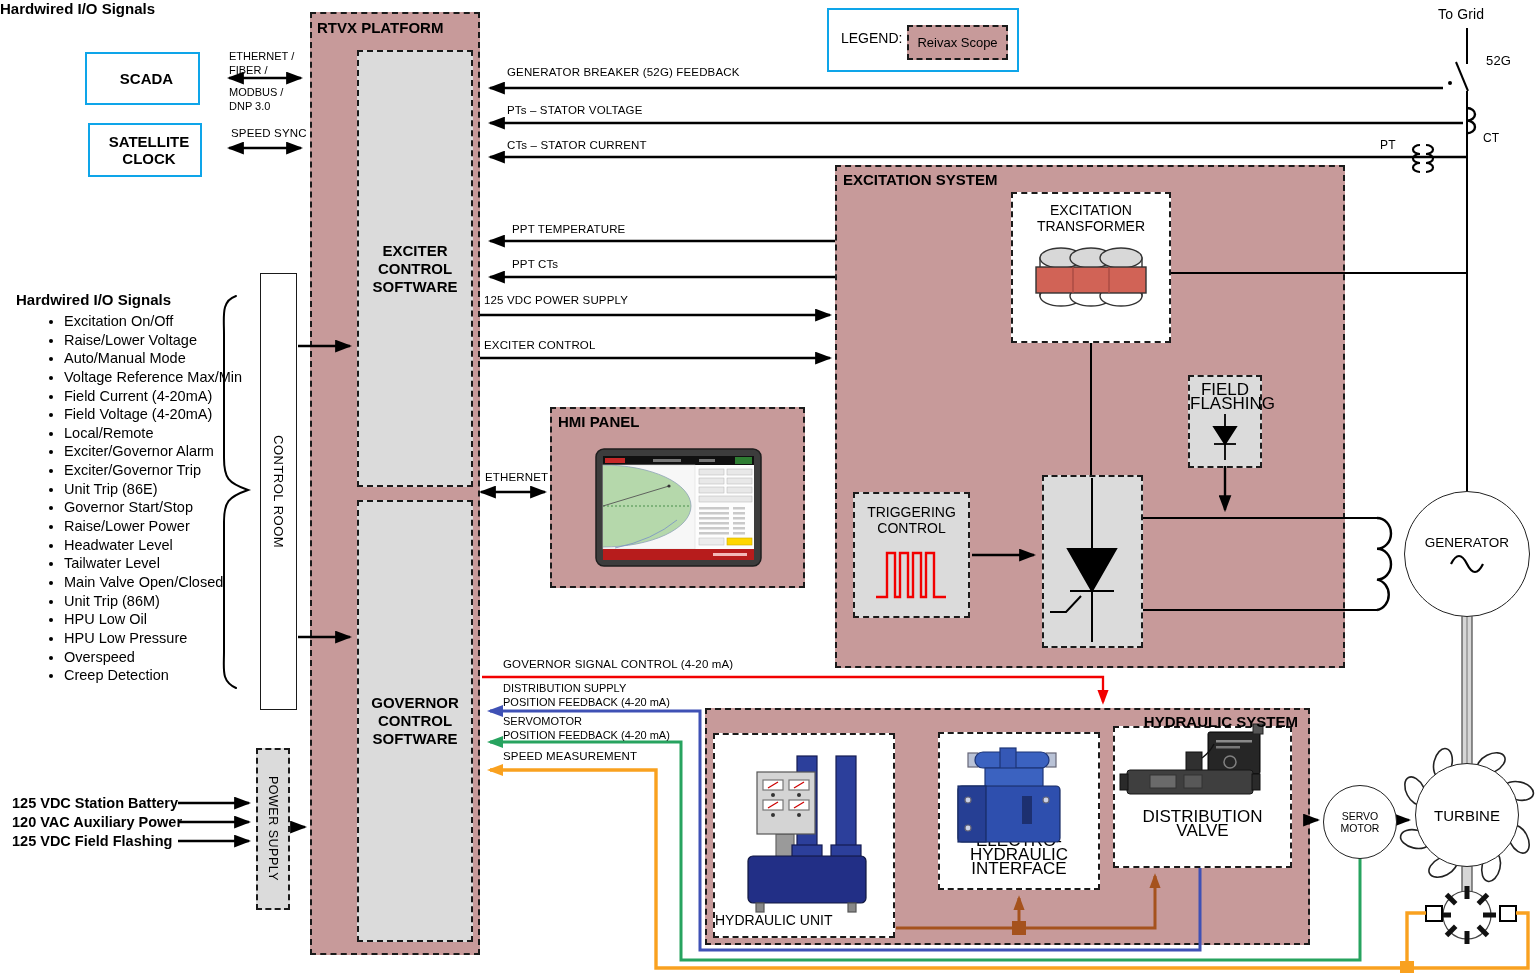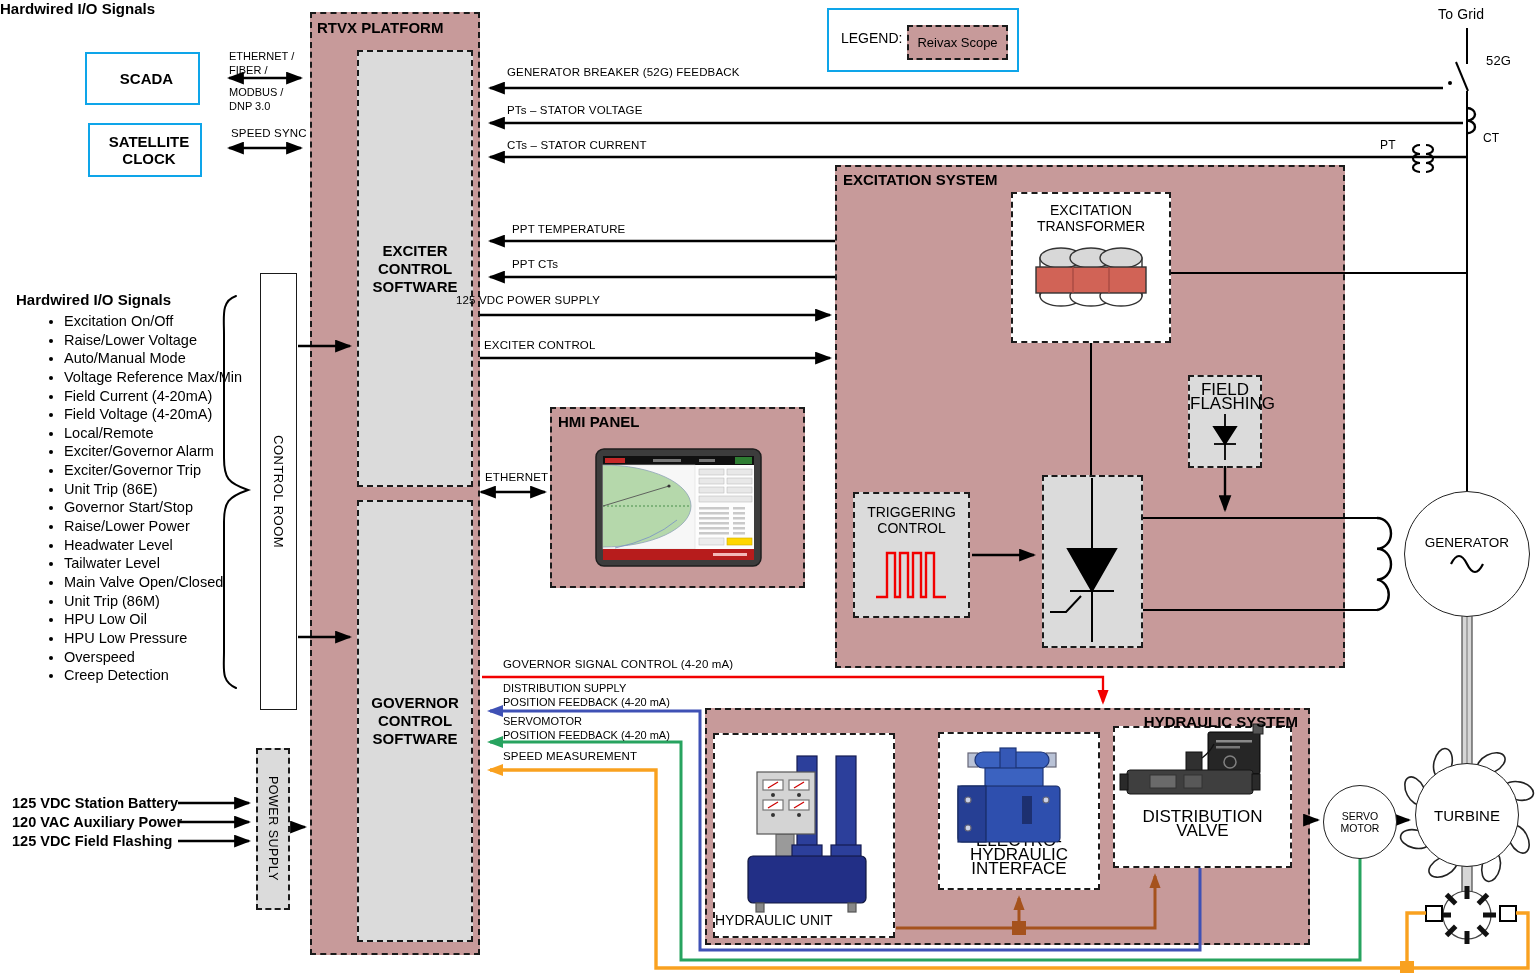--- a/index.html
+++ b/index.html
@@ -342,21 +342,21 @@
 
   <div class="abs bold14" style="left:12px;top:795px;">125 VDC Station Battery</div>
   <div class="abs bold14" style="left:12px;top:814px;">120 VAC Auxiliary Power</div>
   <div class="abs bold14" style="left:12px;top:833px;">125 VDC Field Flashing</div>
 
   <div class="sl" style="left:507px;top:66px;">GENERATOR BREAKER (52G) FEEDBACK</div>
   <div class="sl" style="left:507px;top:104px;">PTs – STATOR VOLTAGE</div>
   <div class="sl" style="left:507px;top:139px;">CTs – STATOR CURRENT</div>
   <div class="sl" style="left:512px;top:223px;">PPT TEMPERATURE</div>
   <div class="sl" style="left:512px;top:258px;">PPT CTs</div>
-  <div class="sl" style="left:456px;top:294px;text-align:right;">125 VDC POWER SUPPLY</div>
+  <div class="sl" style="left:484px;top:294px;text-align:right;">125 VDC POWER SUPPLY</div>
   <div class="sl" style="left:484px;top:339px;">EXCITER CONTROL</div>
   <div class="sl" style="left:485px;top:471px;">ETHERNET</div>
   <div class="sl" style="left:503px;top:658px;">GOVERNOR SIGNAL CONTROL (4-20 mA)</div>
   <div class="sl2" style="left:503px;top:682px;">
     <div>DISTRIBUTION SUPPLY</div>
     <div>POSITION FEEDBACK (4-20 mA)</div>
   </div>
   <div class="sl2" style="left:503px;top:715px;">
     <div>SERVOMOTOR</div>
     <div>POSITION FEEDBACK (4-20 mA)</div>

